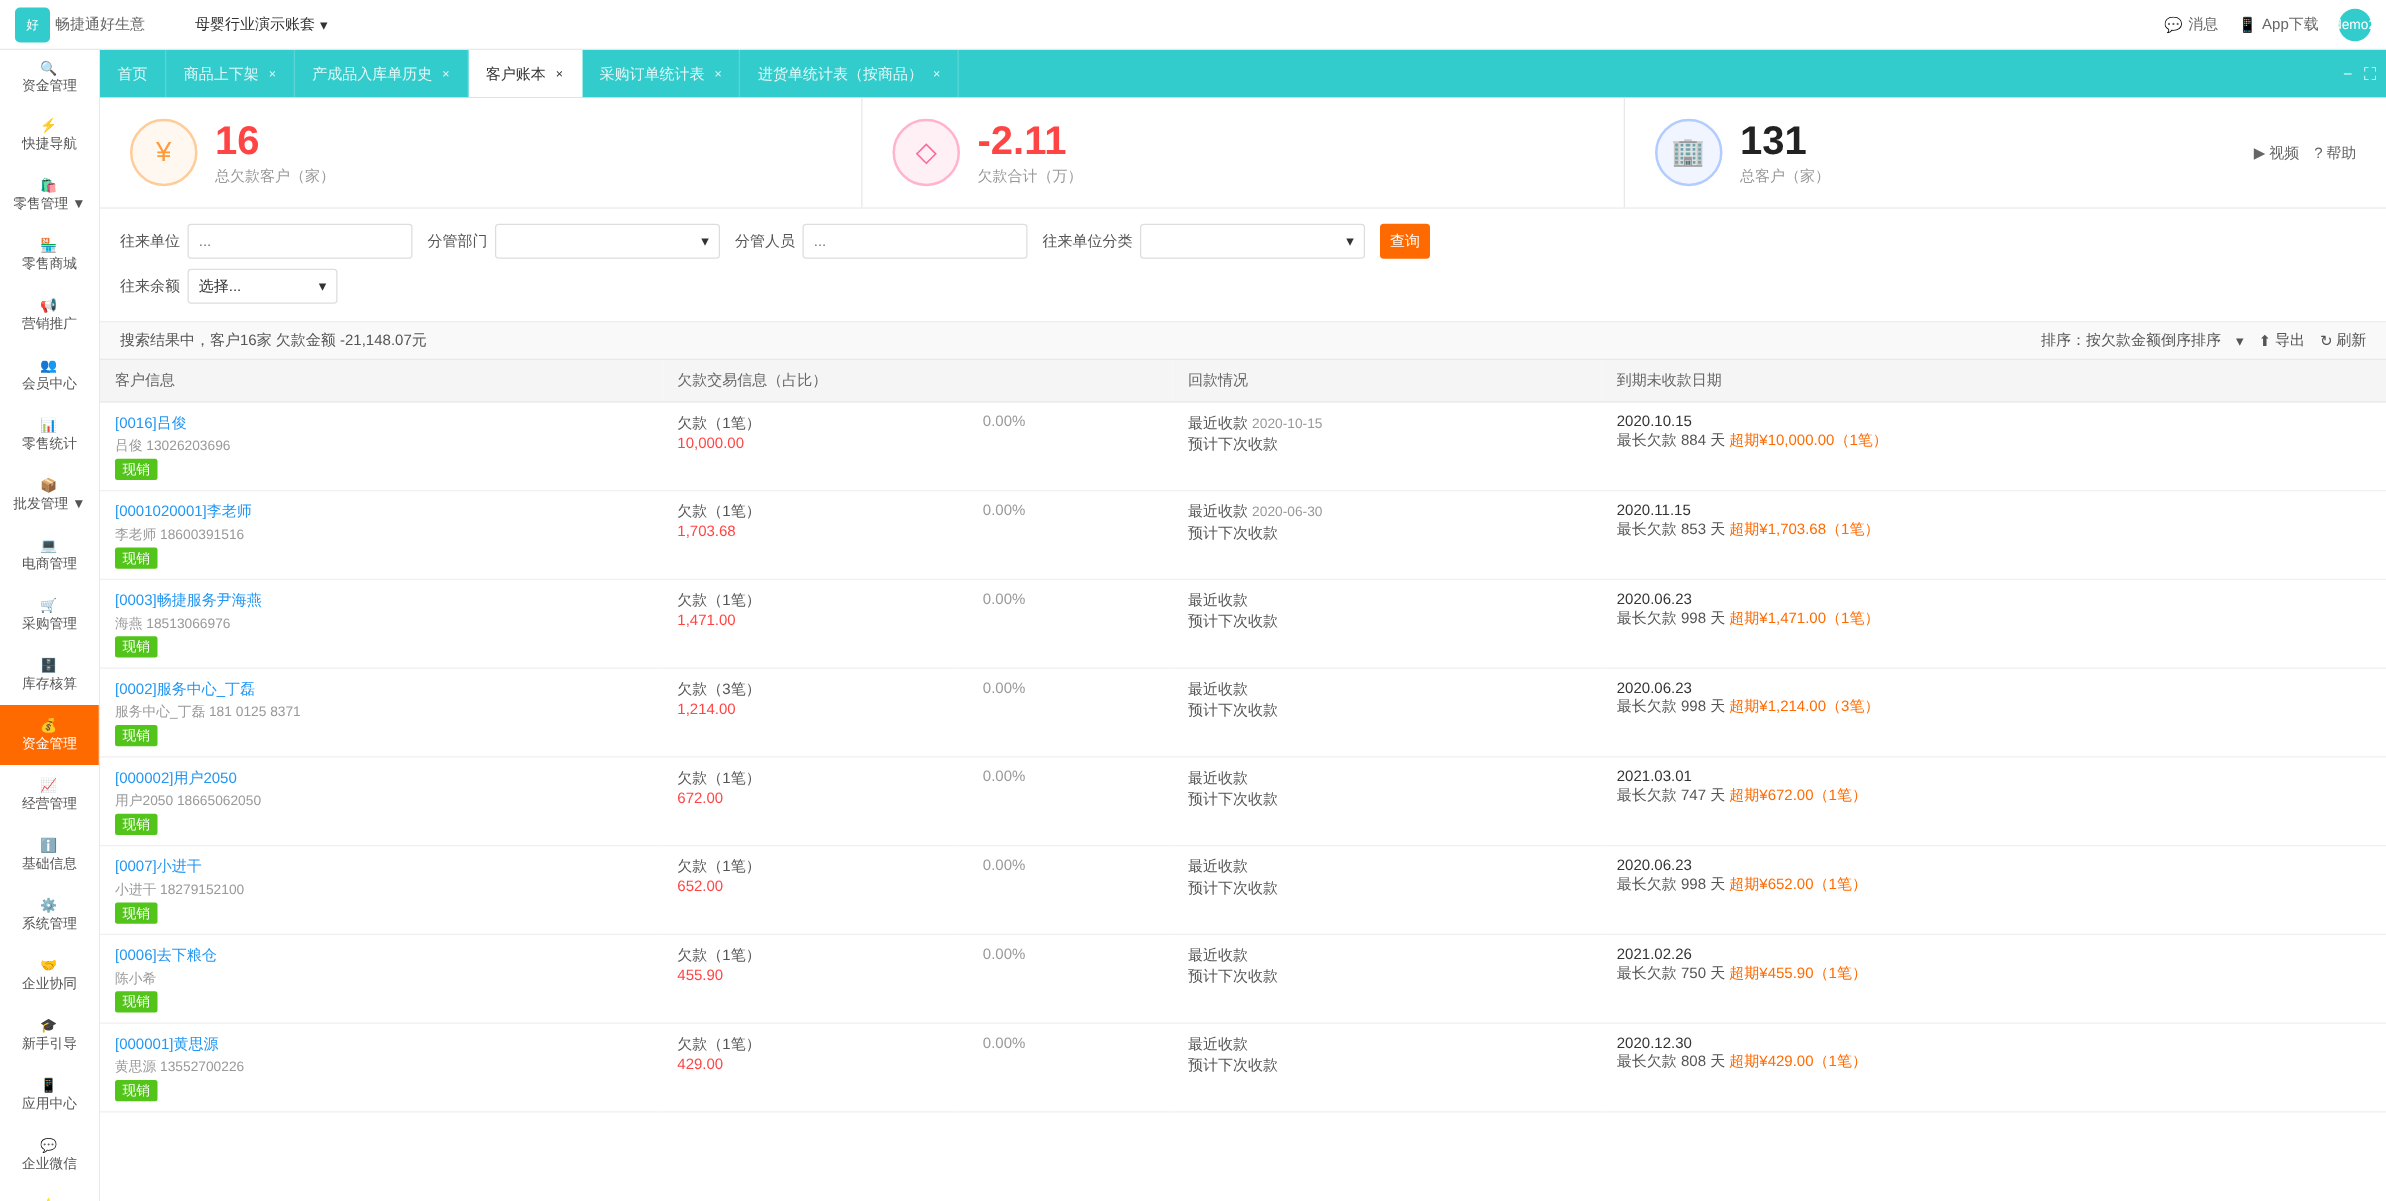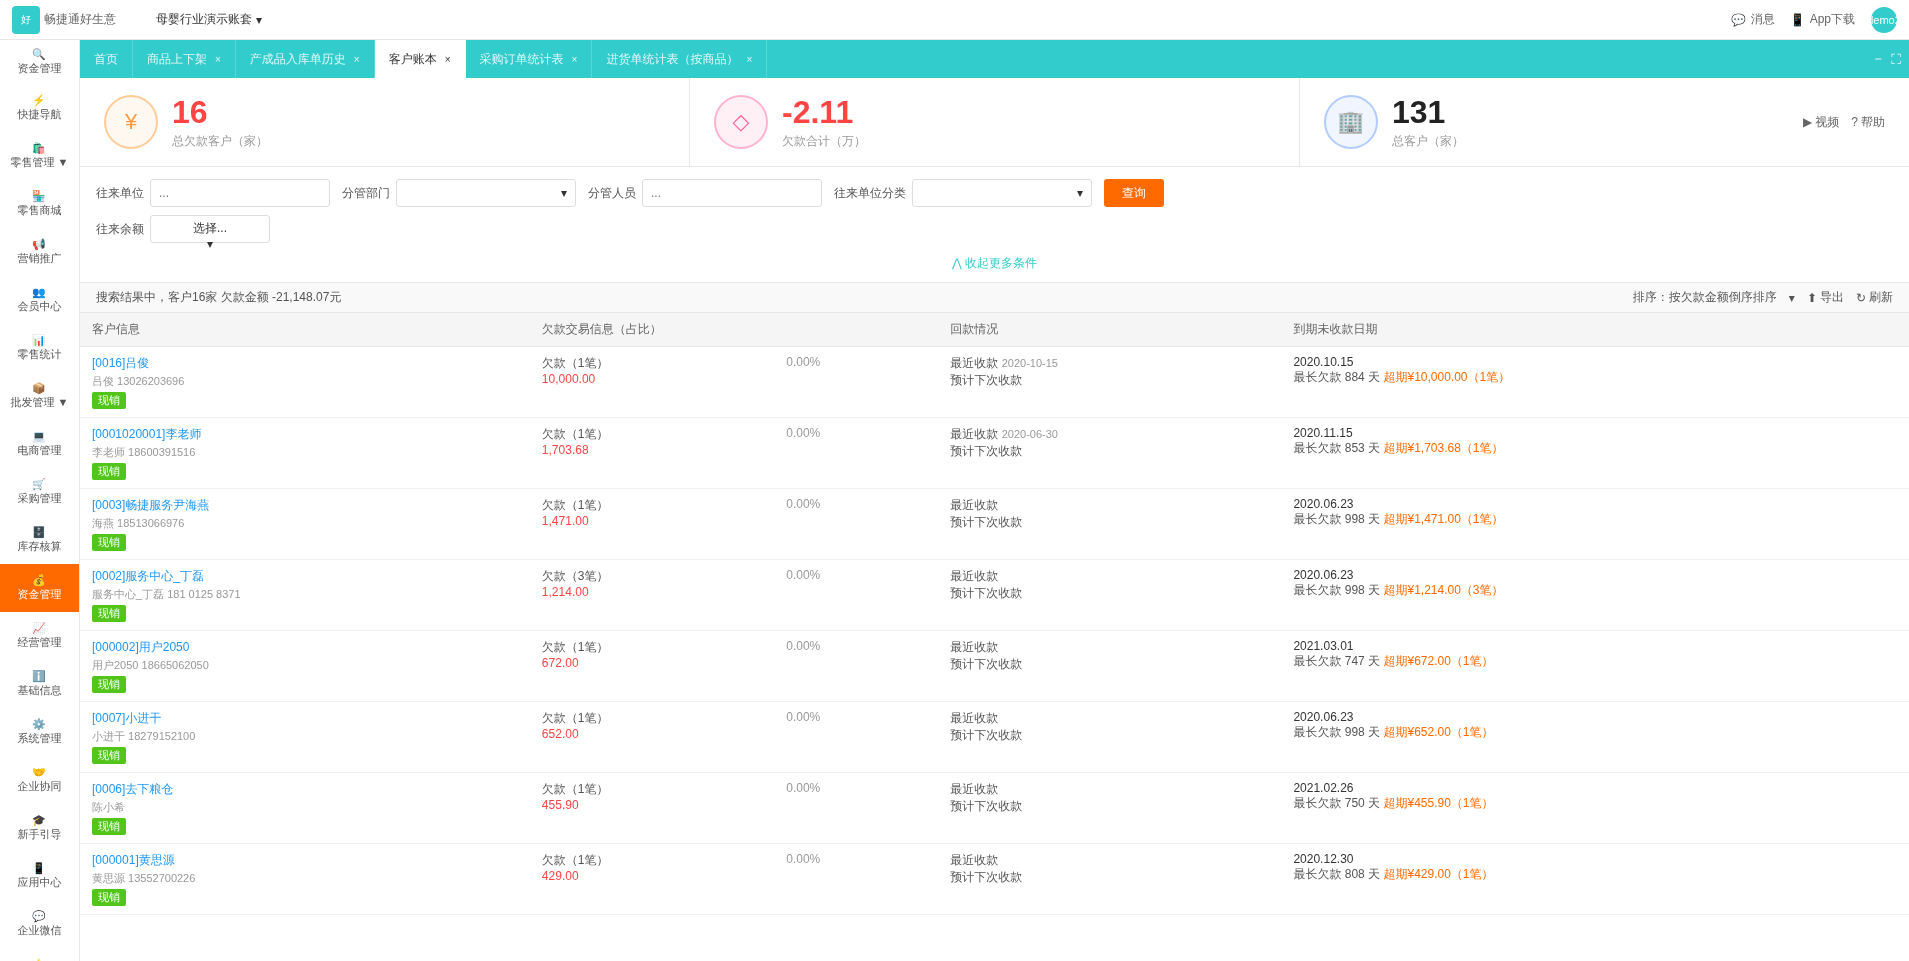--- a/index.html
+++ b/index.html
@@ -51,21 +51,21 @@
     .stat-right { margin-left: auto; display: flex; gap: 12px; font-size: 12px; color: #666; }
     .stat-action { display: flex; align-items: center; gap: 3px; cursor: pointer; }
 
     
     .filter-area { background: #fff; padding: 12px 16px 6px; border-bottom: 1px solid #e8e8e8; }
     .filter-row { display: flex; align-items: center; gap: 12px; margin-bottom: 8px; flex-wrap: wrap; }
     .filter-item { display: flex; align-items: center; gap: 6px; }
     .filter-label { font-size: 12px; color: #555; white-space: nowrap; }
     .filter-input { border: 1px solid #ddd; border-radius: 3px; padding: 4px 8px; font-size: 12px; min-width: 160px; height: 28px; outline: none; }
     .filter-select { border: 1px solid #ddd; border-radius: 3px; padding: 4px 8px; font-size: 12px; min-width: 160px; height: 28px; outline: none; background: #fff; display: flex; align-items: center; justify-content: space-between; cursor: pointer; }
-    .filter-btn-search { background: #ff6a00; color: #fff; border: none; border-radius: 3px; padding: 5px 18px; font-size: 12px; cursor: pointer; height: 28px; }
+    .filter-btn-search { background: #ff6a00; color: #fff; border: none; border-radius: 3px; padding: 5px 8px; font-size: 12px; cursor: pointer; height: 28px; }
     .collapse-row { text-align: center; padding: 4px 0; color: #3cc; cursor: pointer; font-size: 12px; }
 
     
     .results-bar { display: flex; align-items: center; justify-content: space-between; padding: 6px 16px; background: #f9f9f9; border-bottom: 1px solid #e8e8e8; font-size: 12px; color: #555; }
     .results-actions { display: flex; align-items: center; gap: 12px; }
     .result-action-btn { display: flex; align-items: center; gap: 3px; cursor: pointer; color: #555; }
 
     
     .table-container { flex: 1; overflow-y: auto; background: #fff; }
     table { width: 100%; border-collapse: collapse; font-size: 12px; }
@@ -296,29 +296,25 @@
             <div class="filter-select" style="min-width:180px;">
               <span></span>
               <span>▾</span>
             </div>
           </div>
           <button class="filter-btn-search">查询</button>
         </div>
         <div class="filter-row">
           <div class="filter-item">
             <span class="filter-label">往来余额</span>
-            <div class="filter-select" style="min-width:120px;flex-direction:column;">
+            <div class="filter-select" style="min-width:120px;">
               <span>选择...</span>
               <span>▾</span>
             </div>
           </div>
-        </div>
-        <div class="collapse-row">
-          <span>⋀</span>
-          <span>收起更多条件</span>
         </div>
       </div>
 
       <div class="results-bar">
         <span>搜索结果中，客户16家    欠款金额 -21,148.07元</span>
         <div class="results-actions">
           <span>排序：按欠款金额倒序排序</span>
           <span>▾</span>
           <div class="result-action-btn">
             <span>⬆</span>

